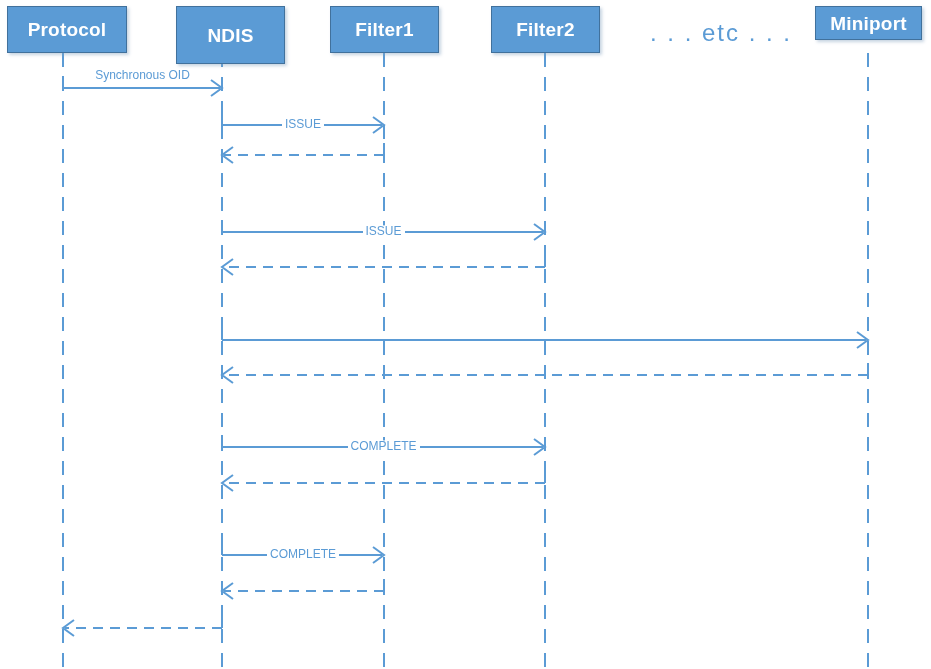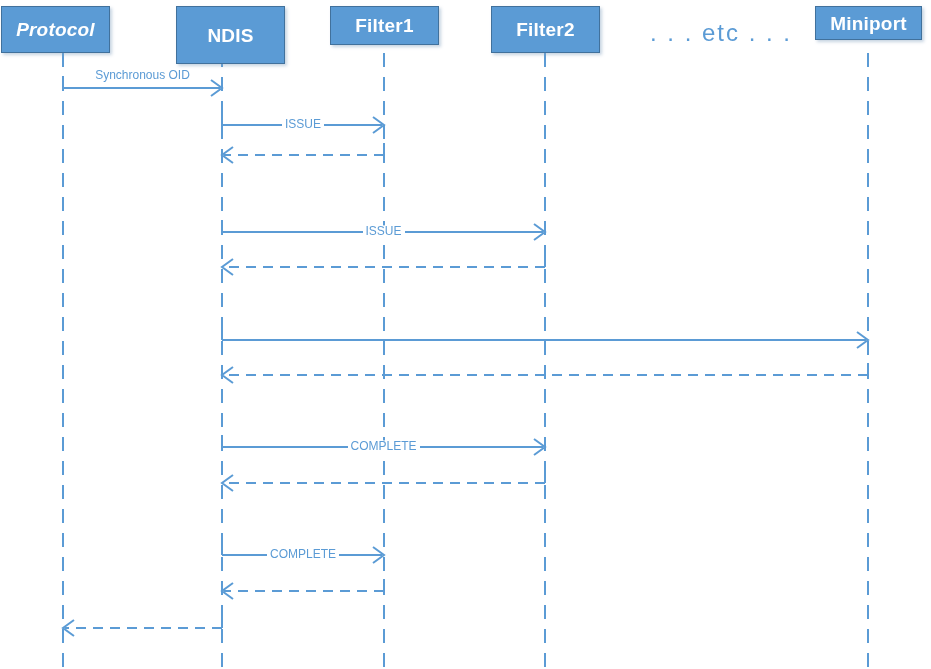--- a/index.html
+++ b/index.html
@@ -111,27 +111,27 @@
         <polyline points="373,547 384,555 373,563" fill="none" stroke="#5B9BD5" stroke-width="2"></polyline>
         <line x1="384" y1="579" x2="384" y2="591" stroke="#5B9BD5" stroke-width="2" fill="none"></line>
         <line x1="384" y1="591" x2="224" y2="591" stroke="#5B9BD5" stroke-width="2" stroke-dasharray="10 7"></line>
         <polyline points="233,583 222,591 233,599" fill="none" stroke="#5B9BD5" stroke-width="2"></polyline>
         <line x1="222" y1="616" x2="222" y2="628" stroke="#5B9BD5" stroke-width="2" fill="none"></line>
         <line x1="222" y1="628" x2="65" y2="628" stroke="#5B9BD5" stroke-width="2" stroke-dasharray="10 7"></line>
         <polyline points="74,620 63,628 74,636" fill="none" stroke="#5B9BD5" stroke-width="2"></polyline>
       </g>
   </svg>
 
-  <div class="actor-box" style="left: 1px; top: 6px; width: 109px; height: 47px; font-style: italic;">
+  <div class="actor-box" style="left: 7px; top: 6px; width: 120px; height: 47px;">
     <span class="actor-label">Protocol</span>
   </div>
   <div class="actor-box" style="left: 176px; top: 6px; width: 109px; height: 58px;">
     <span class="actor-label">NDIS</span>
   </div>
-  <div class="actor-box" style="left: 330px; top: 6px; width: 109px; height: 39px;">
+  <div class="actor-box" style="left: 330px; top: 6px; width: 109px; height: 47px;">
     <span class="actor-label">Filter1</span>
   </div>
   <div class="actor-box" style="left: 491px; top: 6px; width: 109px; height: 47px;">
     <span class="actor-label">Filter2</span>
   </div>
   <div class="actor-box" style="left: 815px; top: 6px; width: 107px; height: 34px;">
     <span class="actor-label">Miniport</span>
   </div>
 
   <div class="etc-label" id="etc-marker" style="left: 650px; top: 21px;">. . . etc . . .</div>

